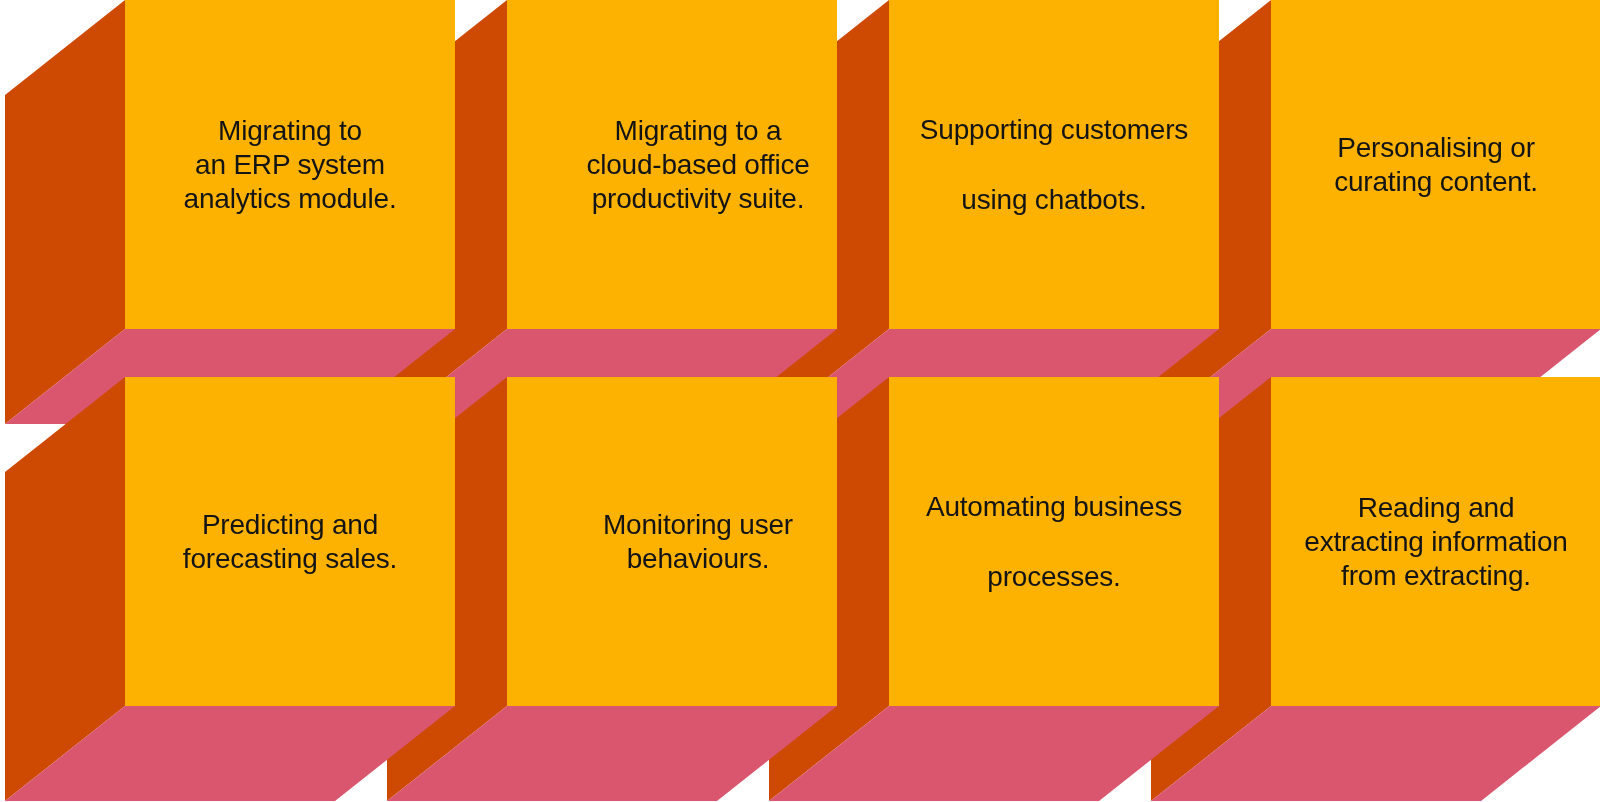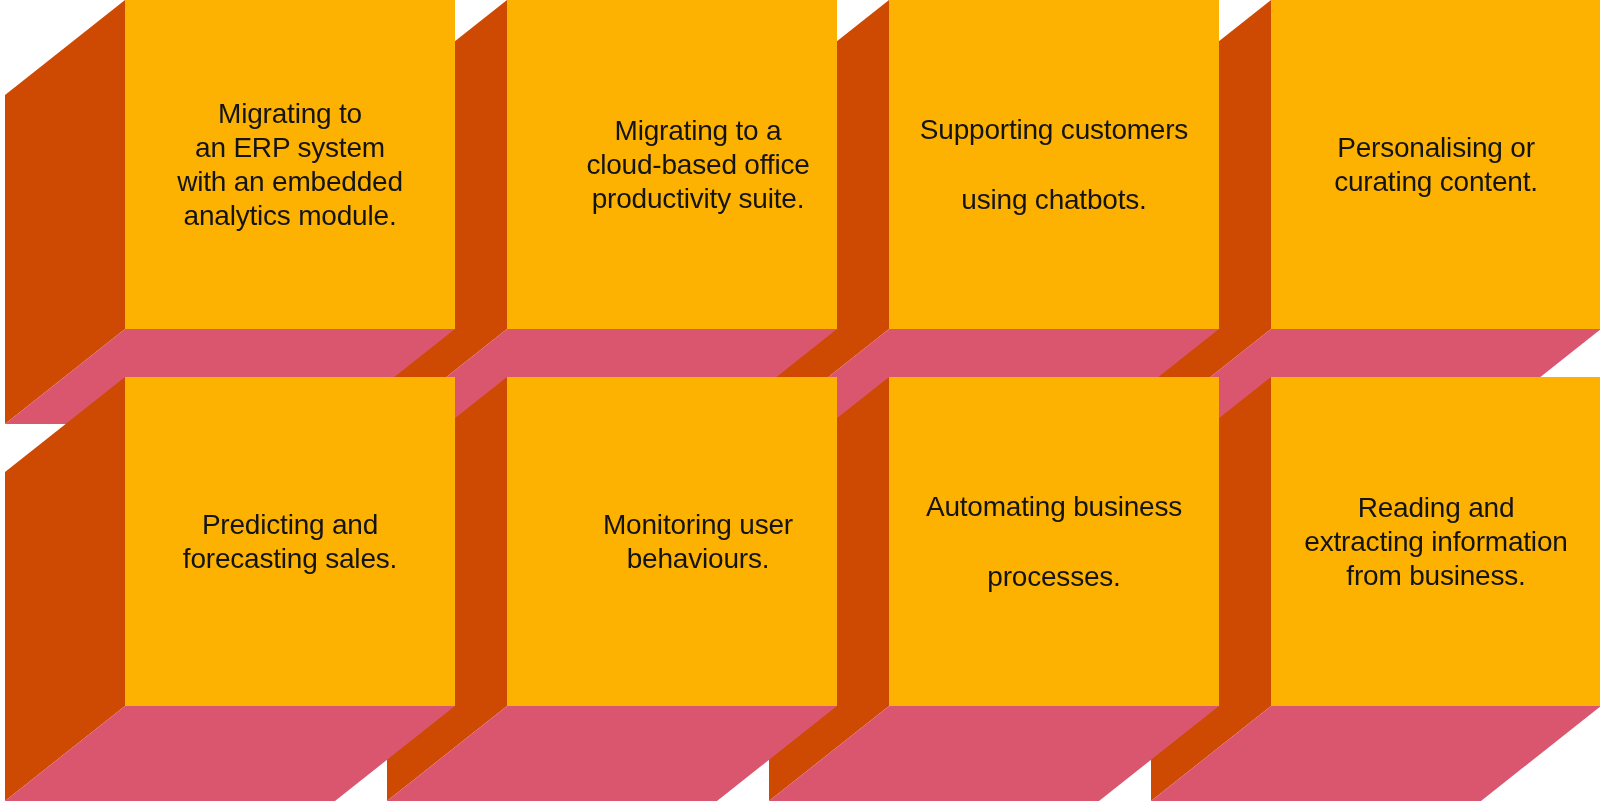--- a/index.html
+++ b/index.html
@@ -81,21 +81,20 @@
     <polygon points="507,377 837,377 837,706 507,706" fill="#FDB100"></polygon>
 
     <polygon points="125,377 125,706 5,801 5,472" fill="#CE4A03"></polygon>
     <polygon points="125,706 455,706 335,801 5,801" fill="#D9566E"></polygon>
     <polygon points="125,377 455,377 455,706 125,706" fill="#FDB100"></polygon>
   </svg>
 
   <div class="cube-text row-1 col-1">
     <div>Migrating to</div>
     <div>an ERP system</div>
-    <div>with an embedded</div>
     <div>analytics module.</div>
   </div>
 
   <div class="cube-text row-1 col-2">
     <div>Migrating to a</div>
     <div>cloud-based office</div>
     <div>productivity suite.</div>
   </div>
 
   <div class="cube-text row-1 col-3">
@@ -119,16 +118,16 @@
   </div>
 
   <div class="cube-text row-2 col-3">
     <div>Automating business</div>
     <div>processes.</div>
   </div>
 
   <div class="cube-text row-2 col-4">
     <div>Reading and</div>
     <div>extracting information</div>
-    <div>from business.</div>
+    <div>from extracting.</div>
   </div>
 
 </div>
 
 </body></html>

